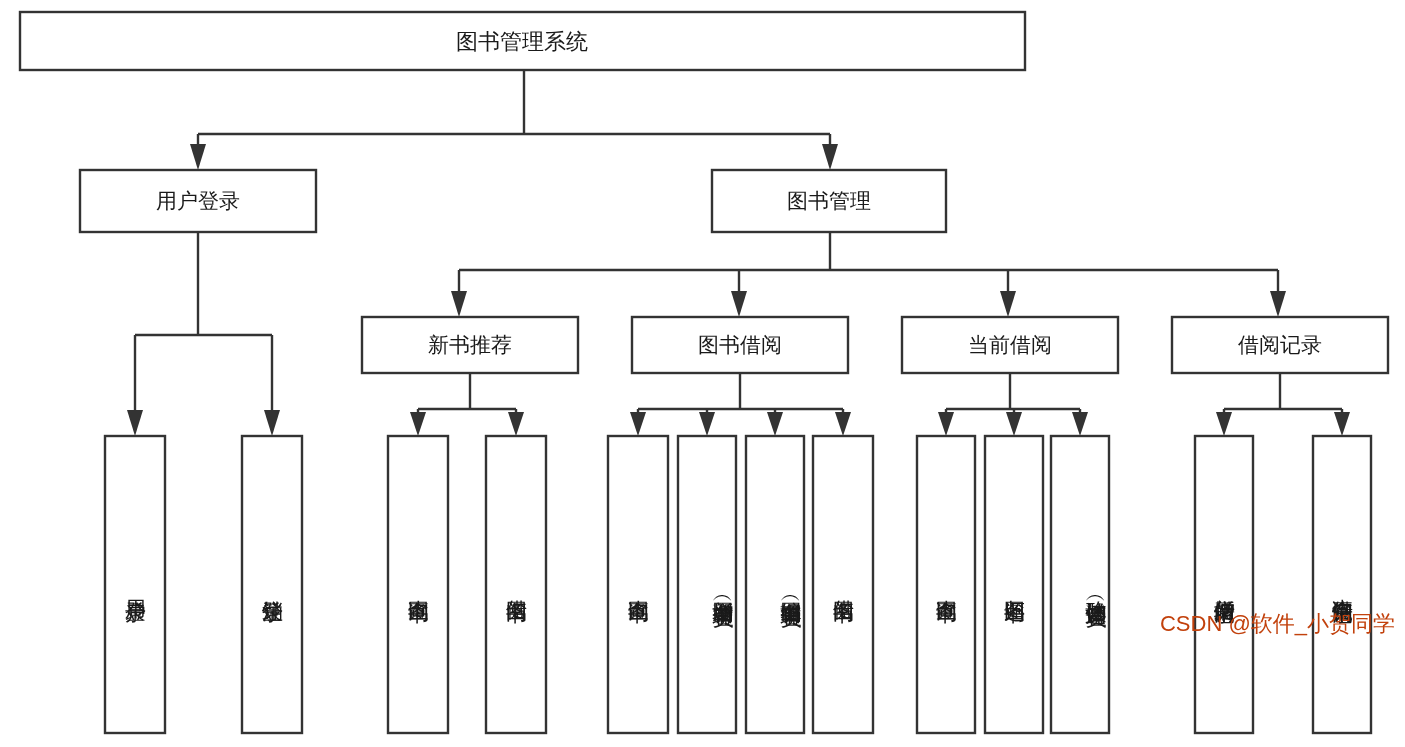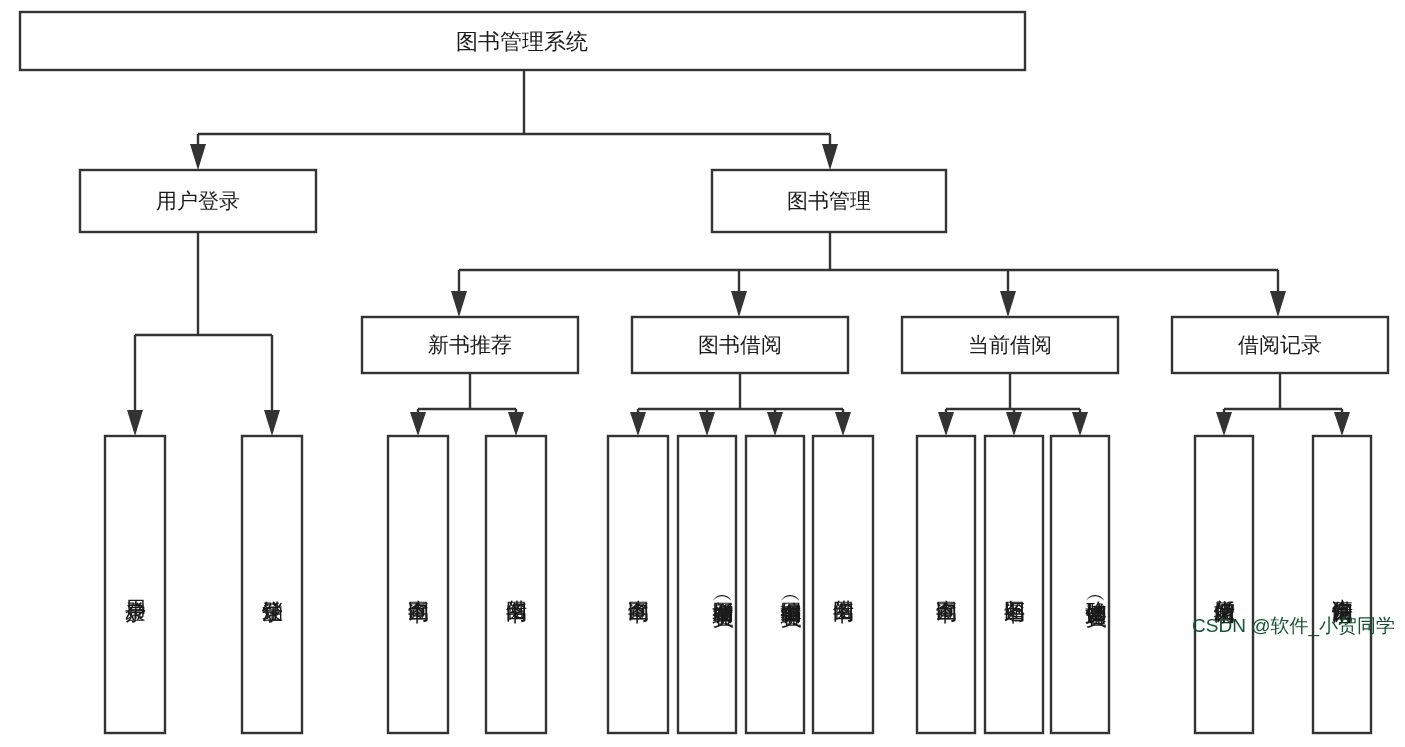--- a/index.html
+++ b/index.html
@@ -68,22 +68,22 @@
     color: #1a1a1a;
     letter-spacing: 1px;
     white-space: nowrap;
     pointer-events: none;
   }
   .watermark {
     position: absolute;
     right: 10px;
     bottom: 6px;
     font-family: "Liberation Sans", "DejaVu Sans", sans-serif;
-    font-size: 19px;
-    color: #14532d;
+    font-size: 22px;
+    color: #c2410c;
     white-space: nowrap;
   }
 </style>
 </head>
 <body>
 
 <div id="diagram-root">
 
   <svg class="diagram-canvas" viewBox="0 0 1405 747" xmlns="http://www.w3.org/2000/svg">
 

